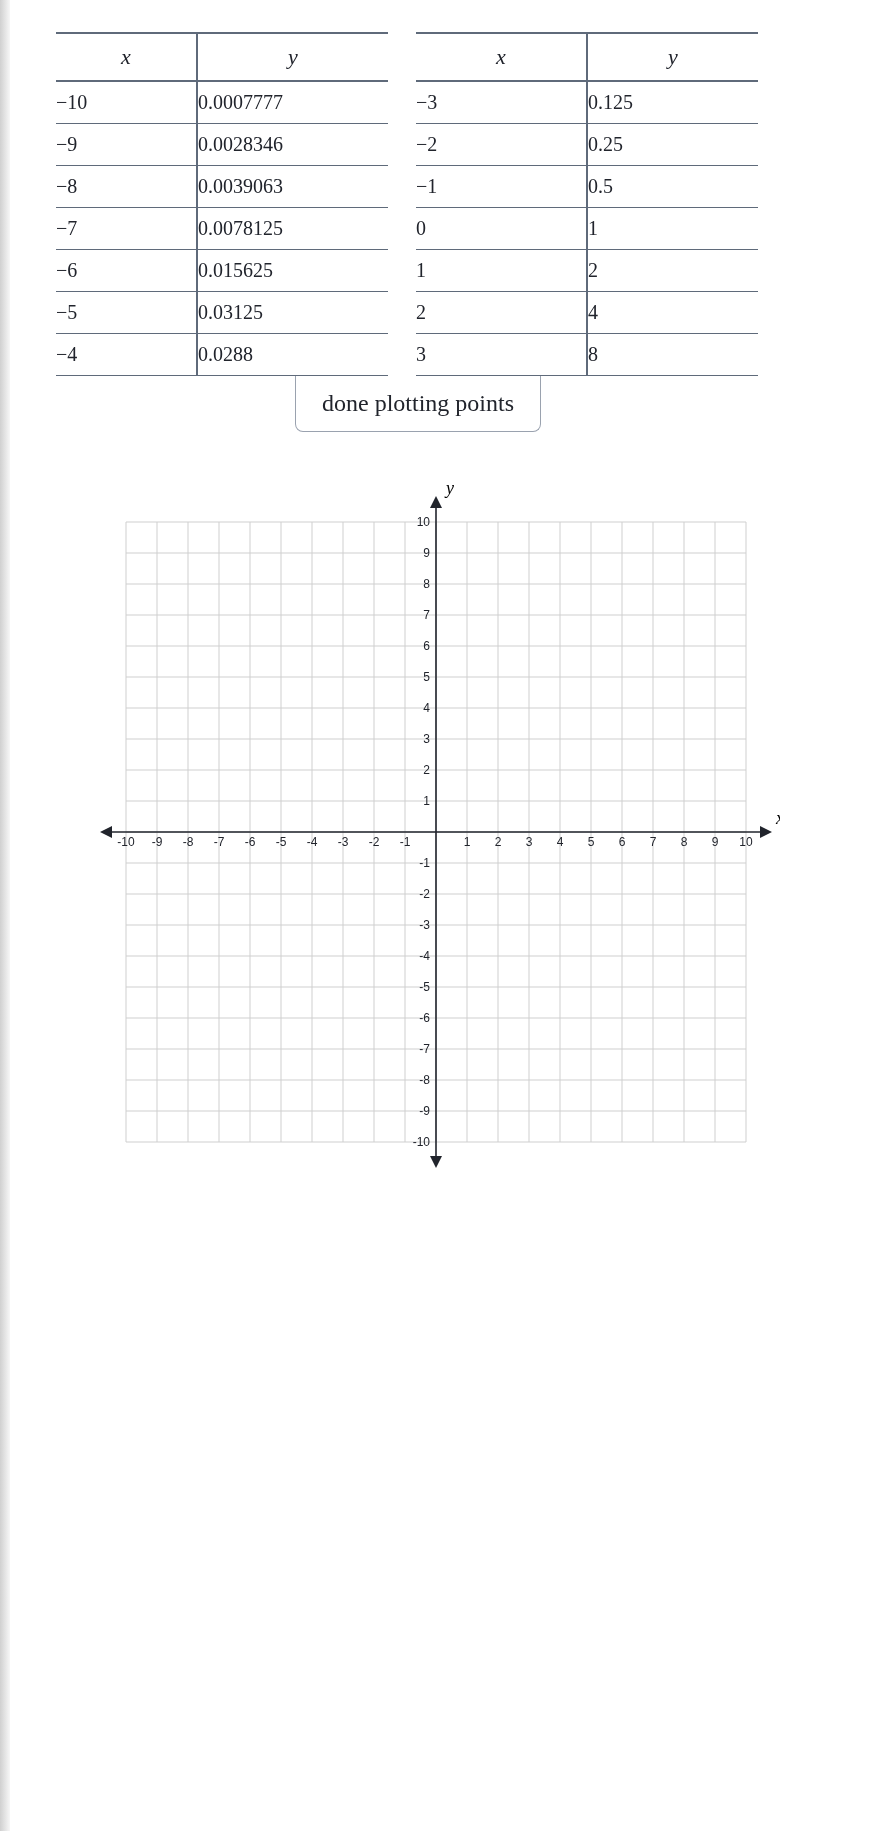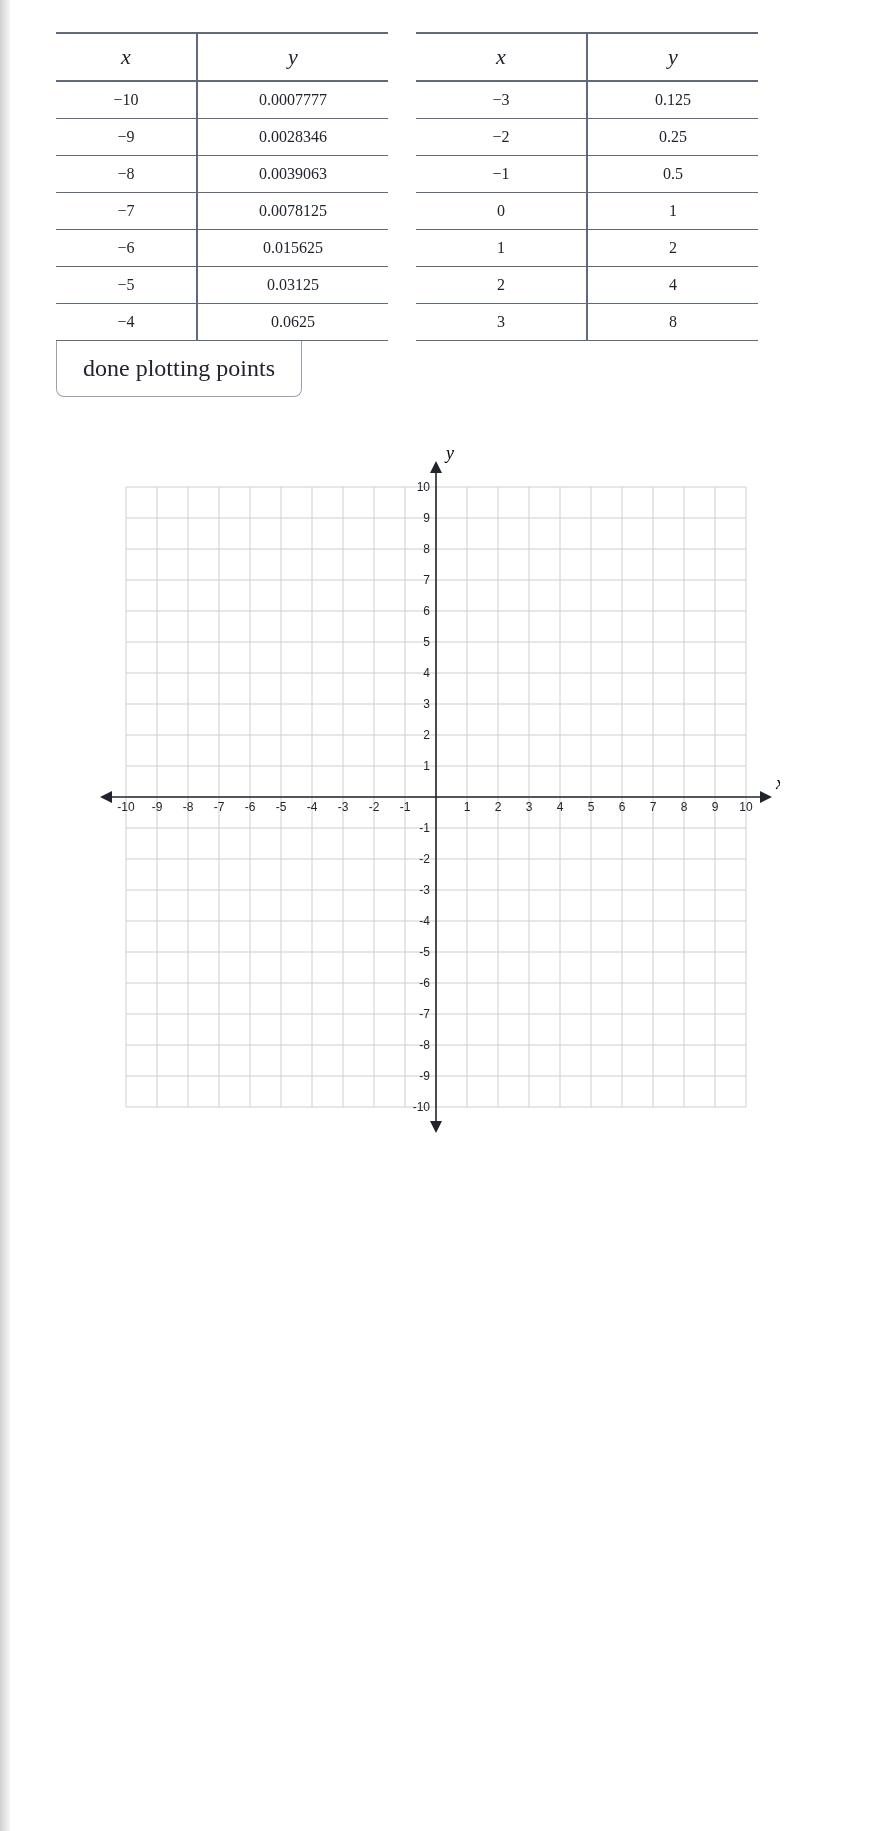--- a/index.html
+++ b/index.html
@@ -3,28 +3,28 @@
 <meta charset="utf-8">
 <style>
 html,body{margin:0;padding:0;font-family:Georgia,'Times New Roman',serif;color:#21242c;background:#fff}
 .page{padding:32px 40px 60px 56px;max-width:820px;box-sizing:border-box}
 .left-edge{position:fixed;left:0;top:0;bottom:0;width:10px;background:linear-gradient(90deg,#d0d0d0,#f7f7f7)}
 .prompt{font-size:30px;line-height:1.5;margin-bottom:60px}
 .eq{font-style:italic}
 .tables{display:flex;gap:28px;justify-content:flex-start;align-items:flex-start;margin-bottom:0}
 table{border-collapse:collapse;font-family:Georgia,serif;font-size:22px}
 th{font-style:italic;font-weight:400;padding:10px 0;border-top:2px solid #5f6a7a;border-bottom:2px solid #5f6a7a}
-td{text-align:center;border-bottom:1.5px solid #5f6a7a;font-size:16px}
+td{border-bottom:1.5px solid #5f6a7a;font-size:20px}
 .t1 th:first-child,.t1 td:first-child{width:140px;border-right:2px solid #5f6a7a}
 .t1 th:last-child,.t1 td:last-child{width:190px}
 .t2 th:first-child,.t2 td:first-child{width:170px;border-right:2px solid #5f6a7a}
 .t2 th:last-child,.t2 td:last-child{width:170px}
 .t1 td{padding:9px 0}
 .t2 td{padding:9px 0}
-.btn-wrap{display:flex;justify-content:flex-start;margin:0 0 50px 0}
+.btn-wrap{display:flex;justify-content:center;margin:0 0 50px 0}
 .done-btn{font-family:Georgia,serif;font-size:24px;color:#21242c;background:#fff;border:1.5px solid #9aa2af;border-top:none;border-radius:0 0 8px 8px;padding:14px 26px;cursor:pointer}
 .instr{font-size:24px;line-height:1.55;margin:32px 0 36px 0;padding:0 6px}
 .instr em{font-style:italic}
 .chart-wrap{display:flex;justify-content:center}
 svg{font-family:Arial,Helvetica,sans-serif}
 .axis-label{font-style:italic;font-family:Georgia,serif;font-size:18px}
 .tick{font-size:12px;fill:#21242c}
 .grid line{stroke:#cfcfcf;stroke-width:1}
 .axis line{stroke:#21242c;stroke-width:1.6}
 .arrow{fill:#21242c}
@@ -63,21 +63,21 @@
         <tr>
             <td>−6</td>
             <td>0.015625</td>
           </tr>
         <tr>
             <td>−5</td>
             <td>0.03125</td>
           </tr>
         <tr>
             <td>−4</td>
-            <td>0.0625</td>
+            <td>0.0288</td>
           </tr>
       </tbody>
     </table>
 
     <table class="t2">
       <thead>
           <tr>
         <th>x</th>
         <th>y</th>
       </tr>

